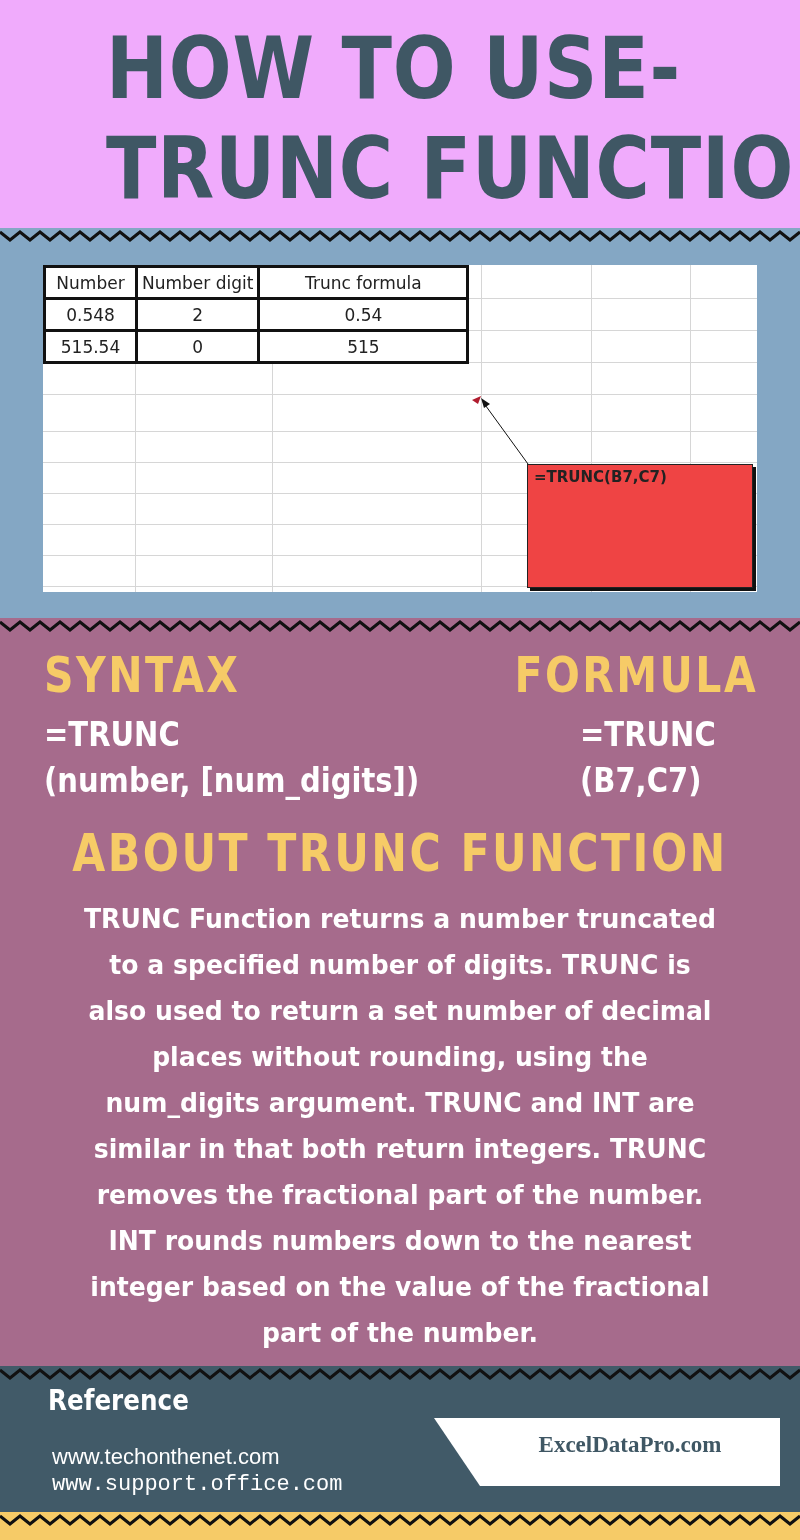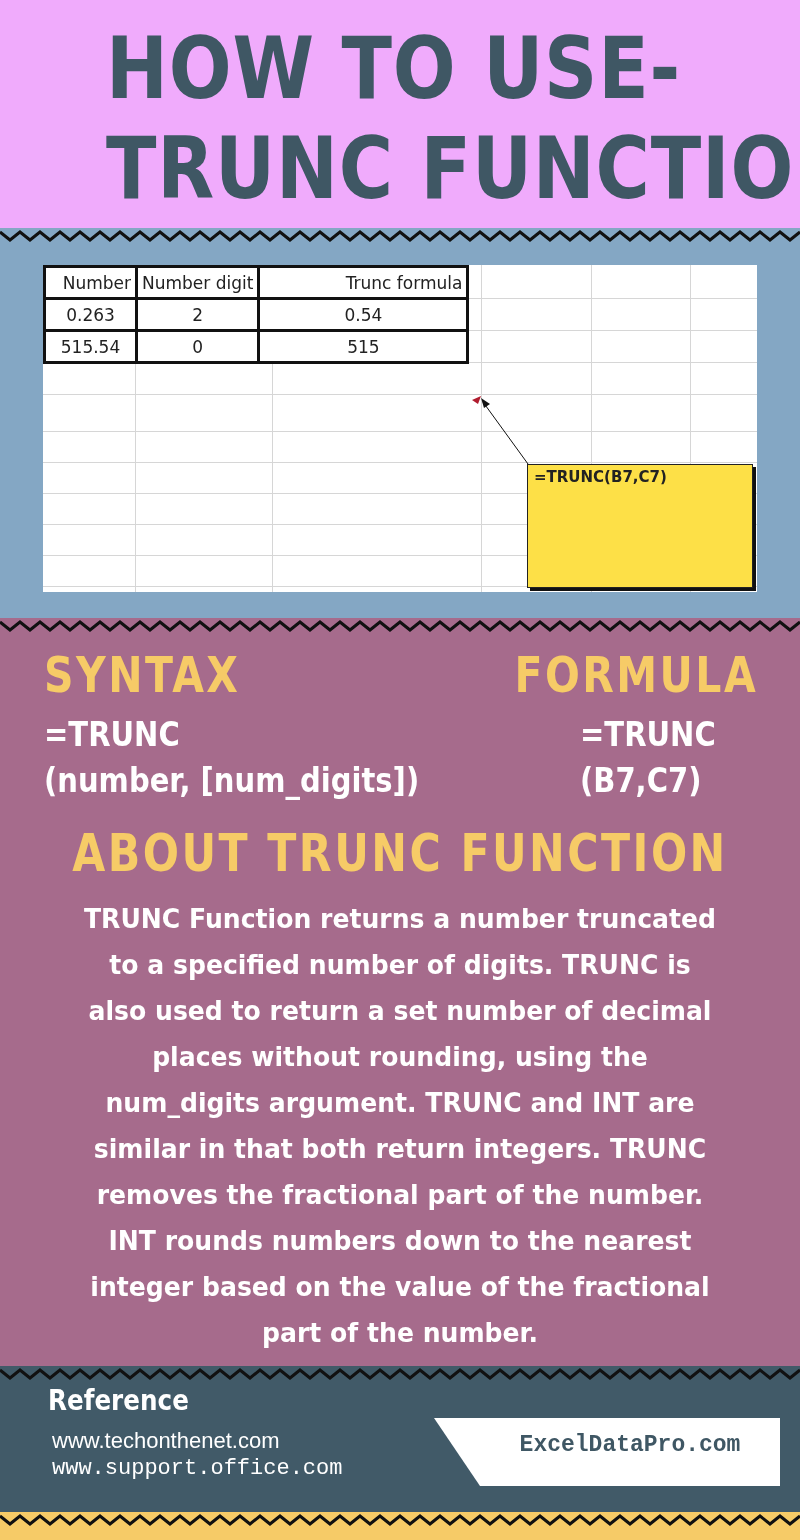--- a/index.html
+++ b/index.html
@@ -32,28 +32,28 @@
   .grid-v { position: absolute; top: 0; bottom: 0; width: 1px; background: #d6d6d6; }
   .grid-h { position: absolute; left: 0; right: 0; height: 1px; background: #d6d6d6; }
   table.data {
     position: absolute; left: 0; top: 0; border-collapse: collapse;
     font-family: "DejaVu Sans", sans-serif; font-size: 17px; color: #222;
   }
   table.data td {
     border: 3px solid #111; height: 32px; padding: 0 4px; text-align: center;
     background: #fff; white-space: nowrap;
   }
-  table.data td.hdr { text-align: right; padding-left: 4px; }
+  table.data td.hdr { text-align: center; padding-left: 4px; }
   .c1 { width: 92px; } .c2 { width: 111px; } .c3 { width: 209px; }
 
   .arrow-line { position: absolute; left: 0; top: 0; }
 
   .comment-box {
     position: absolute; left: 527px; top: 464px; width: 226px; height: 124px;
-    background: #fde047; border: 1px solid #222;
+    background: #ef4444; border: 1px solid #222;
     box-shadow: 3px 3px 0 #111;
     font-family: "DejaVu Sans", sans-serif; font-weight: bold; font-size: 15px; color: #222;
     padding: 3px 6px;
   }
 
   
   .yellow-head {
     position: absolute; font-family: "DejaVu Sans", sans-serif; font-weight: bold;
     color: #f6cb67; font-size: 50px; letter-spacing: 3px;
     transform: scaleX(0.82); white-space: nowrap;
@@ -78,28 +78,28 @@
   }
 
   
   .ref-title {
     position: absolute; left: 48px; top: 1384px;
     font-family: "DejaVu Sans", sans-serif; font-weight: bold; color: #fff; font-size: 28px;
     transform: scaleX(0.88); transform-origin: left top;
   }
   .ref-link {
     position: absolute; left: 52px; font-family: "Liberation Sans", sans-serif;
-    color: #fff; font-size: 22px; white-space: nowrap;
+    color: #fff; font-size: 22px; white-space: nowrap; margin-top: 16px;
   }
   .ref-link-1 { top: 1428px; }
   .ref-link-2 { top: 1456px; font-family: Liberation Mono, monospace; }
   .brand-badge { position: absolute; left: 434px; top: 1418px; width: 346px; height: 68px; }
   .brand-text {
     position: absolute; left: 500px; top: 1432px; width: 260px; text-align: center;
-    font-family: Liberation Mono, monospace; font-weight: bold; color: #3f5764; font-size: 23px;
+    font-family: Liberation Serif, serif; font-weight: bold; color: #3f5764; font-size: 23px;
     white-space: nowrap;
   }
 </style>
 </head>
 <body>
 
 <div class="section title-section">
   <div class="main-title">
     <div>HOW TO USE-</div>
     <div>TRUNC FUNCTION</div>
@@ -132,21 +132,21 @@
   <div class="grid-h" style="top:321px"></div>
 
   <table class="data">
     <tbody>
         <tr>
       <td class="c1 hdr">Number</td>
       <td class="c2 hdr">Number digit</td>
       <td class="c3 hdr">Trunc formula</td>
     </tr>
     <tr>
-      <td class="c1">0.263</td>
+      <td class="c1">0.548</td>
       <td class="c2">2</td>
       <td class="c3">0.54</td>
     </tr>
     <tr>
       <td class="c1">515.54</td>
       <td class="c2">0</td>
       <td class="c3">515</td>
     </tr>
   </tbody>
     </table>

